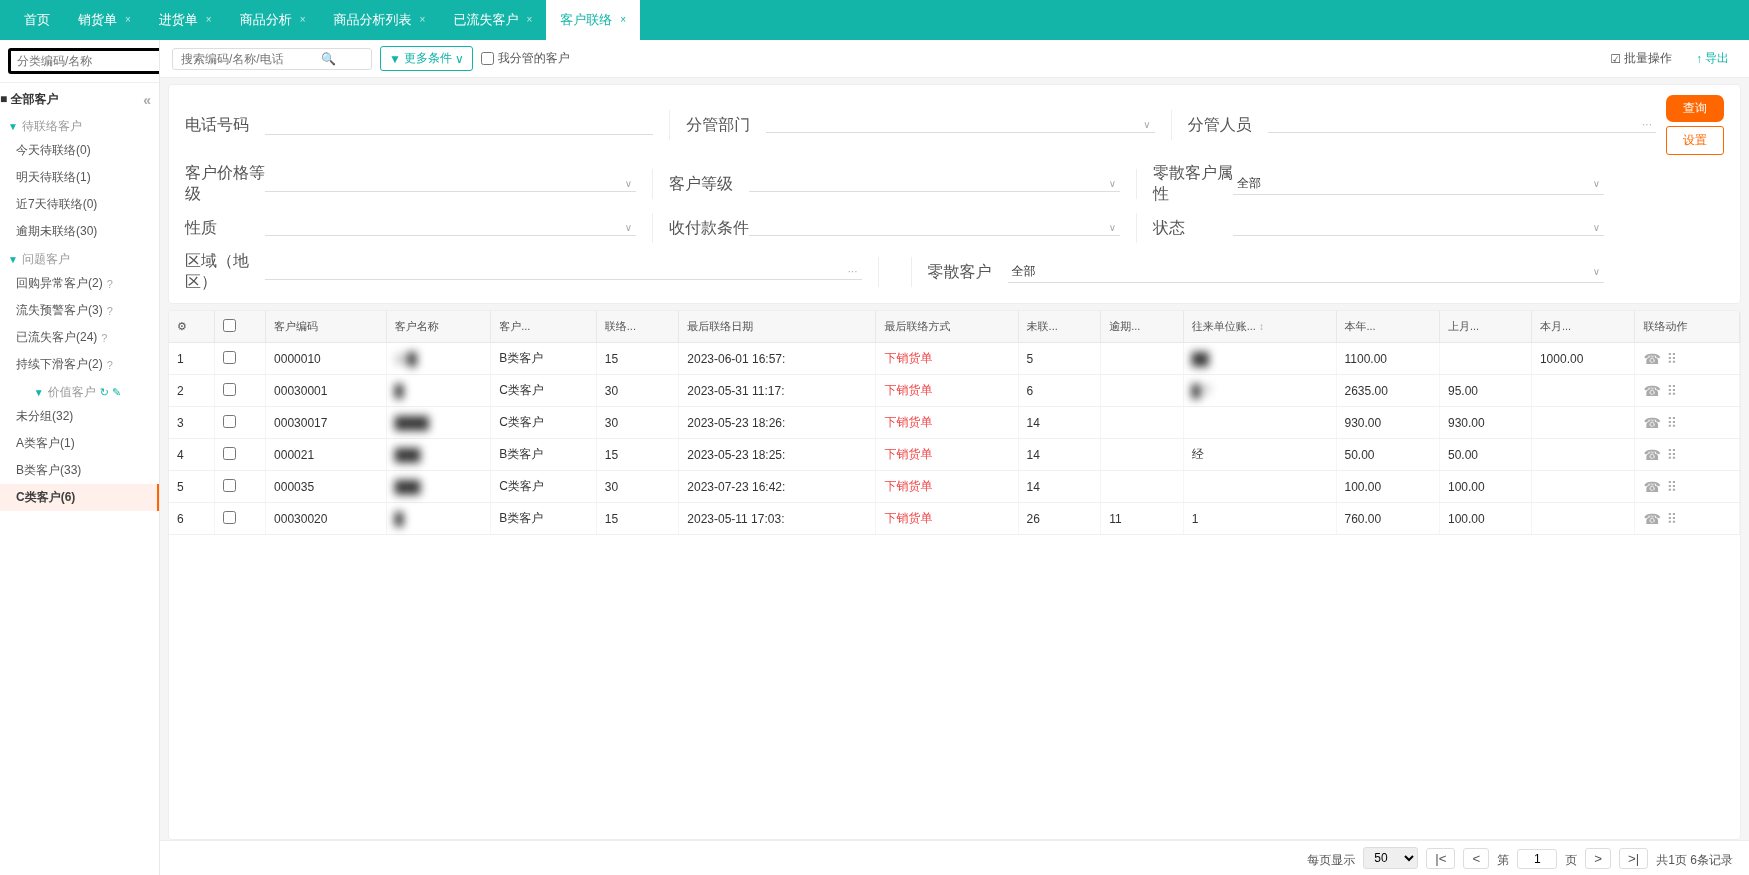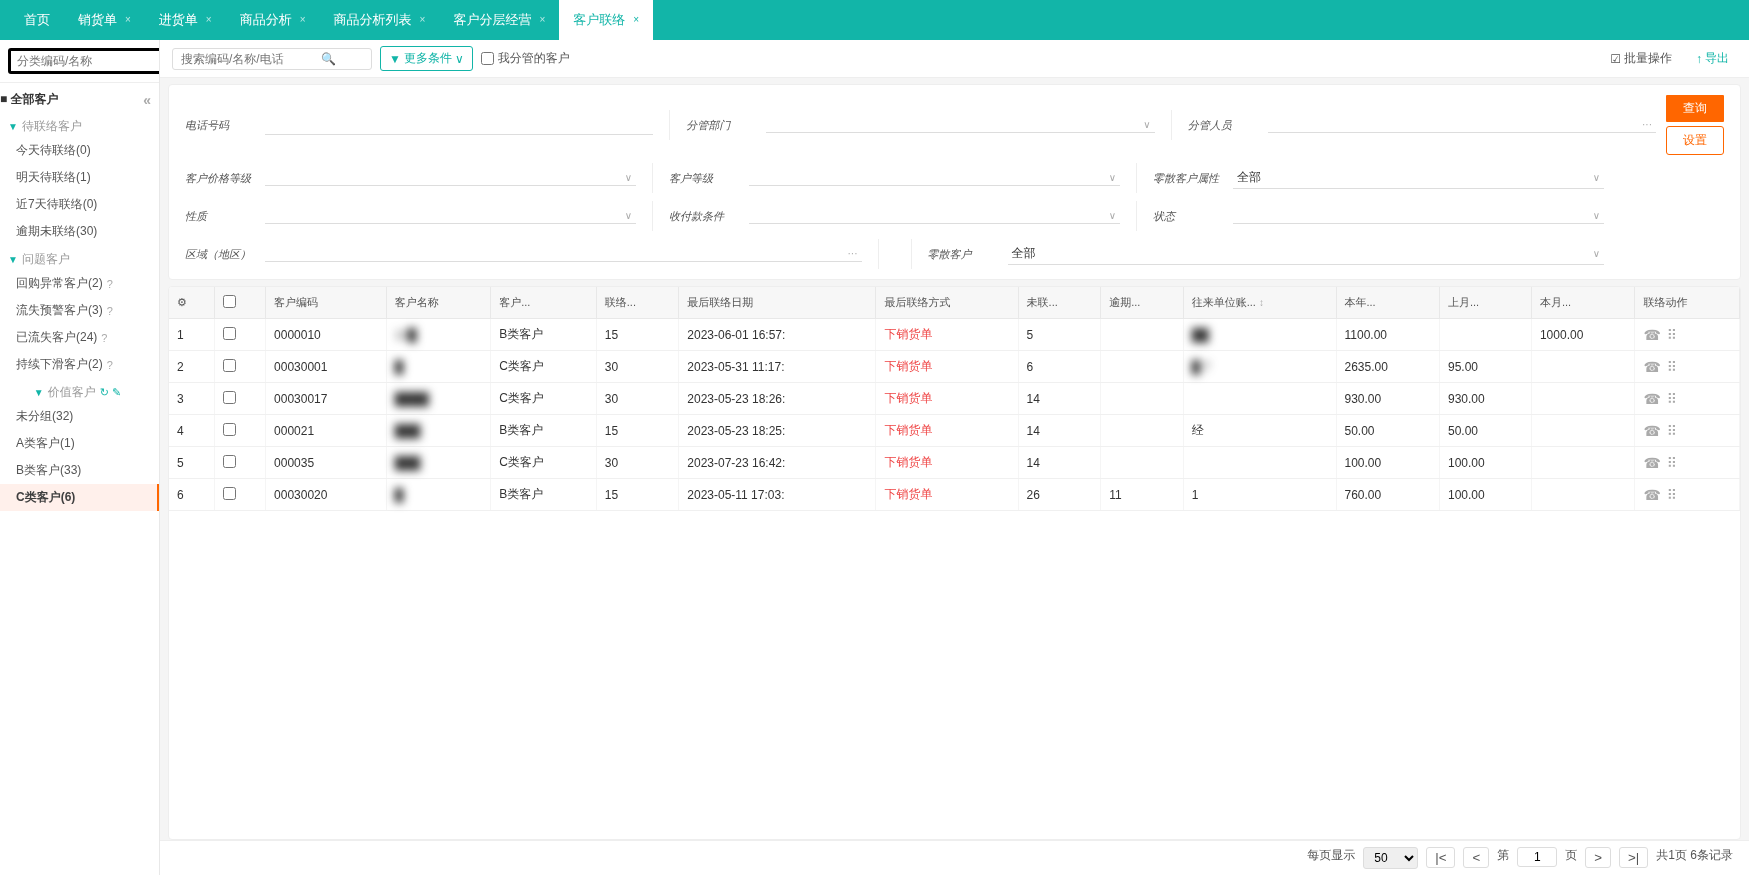--- a/index.html
+++ b/index.html
@@ -88,36 +88,36 @@
     
     .filter-panel {
       background: #fff; border: 1px solid #eee; margin: 6px 8px;
       border-radius: 4px; padding: 10px 16px;
     }
     .filter-row { display: flex; align-items: center; margin-bottom: 8px; gap: 0; }
     .filter-row:last-child { margin-bottom: 0; }
     .filter-field {
       display: flex; align-items: center; flex: 1;
     }
-    .filter-label { color: #555; font-size: 11px; width: 80px; flex-shrink: 0; font-style: italic; }
+    .filter-label { color: #555; font-size: 16px; width: 80px; flex-shrink: 0; }
     .filter-input {
       flex: 1; border: none; border-bottom: 1px solid #ddd;
       padding: 2px 4px; font-size: 12px; outline: none; color: #333;
     }
     .filter-select {
       flex: 1; border: none; border-bottom: 1px solid #ddd;
       padding: 2px 4px; font-size: 12px; outline: none; color: #333;
       background: transparent; display: flex; align-items: center; justify-content: space-between;
       cursor: pointer;
     }
     .filter-select-arrow { color: #aaa; font-size: 10px; }
     .filter-divider { width: 1px; background: #eee; height: 30px; margin: 0 16px; }
 
     .btn-query {
-      background: #f60; color: #fff; border: none; border-radius: 1px;
+      background: #f60; color: #fff; border: none; border-radius: 7px;
       padding: 5px 16px; font-size: 12px; cursor: pointer;
     }
     .btn-set {
       background: #fff; color: #f60; border: 1px solid #f60; border-radius: 3px;
       padding: 5px 16px; font-size: 12px; cursor: pointer; margin-top: 4px;
     }
     .action-btns { display: flex; flex-direction: column; margin-left: 10px; }
 
     
     .table-area { flex: 1; overflow: auto; margin: 0 8px; background: #fff; border: 1px solid #eee; border-radius: 4px; }
@@ -131,21 +131,21 @@
     td {
       padding: 7px 8px; border-bottom: 1px solid #f0f0f0;
       border-right: 1px solid #f5f5f5; color: #333; white-space: nowrap;
     }
     .link-text { color: #ef4444; cursor: pointer; text-decoration: none; }
     .action-icons { display: flex; align-items: center; gap: 6px; color: #aaa; }
     .action-icons span { cursor: pointer; font-size: 14px; }
 
     
     .pagination-bar {
-      display: flex; align-items: flex-start; justify-content: flex-end;
+      display: flex; align-items: flex-end; justify-content: flex-end;
       padding: 6px 16px; background: #fff; border-top: 1px solid #eee;
       font-size: 12px; color: #555; gap: 8px;
     }
     .pagination-bar span { white-space: nowrap; }
     .page-size-select {
       border: 1px solid #ddd; border-radius: 3px;
       padding: 2px 6px; font-size: 12px; cursor: pointer;
     }
     .page-btn {
       border: 1px solid #ddd; border-radius: 3px; background: #fff;
@@ -178,21 +178,21 @@
   </div>
   <div class="nav-item">
     <span>商品分析</span>
     <span class="close-x">×</span>
   </div>
   <div class="nav-item">
     <span>商品分析列表</span>
     <span class="close-x">×</span>
   </div>
   <div class="nav-item">
-    <span>客户分层经营</span>
+    <span>已流失客户</span>
     <span class="close-x">×</span>
   </div>
   <div class="nav-item active">
     <span>客户联络</span>
     <span class="close-x">×</span>
   </div>
 </div>
 
 <div class="main-layout">
 

